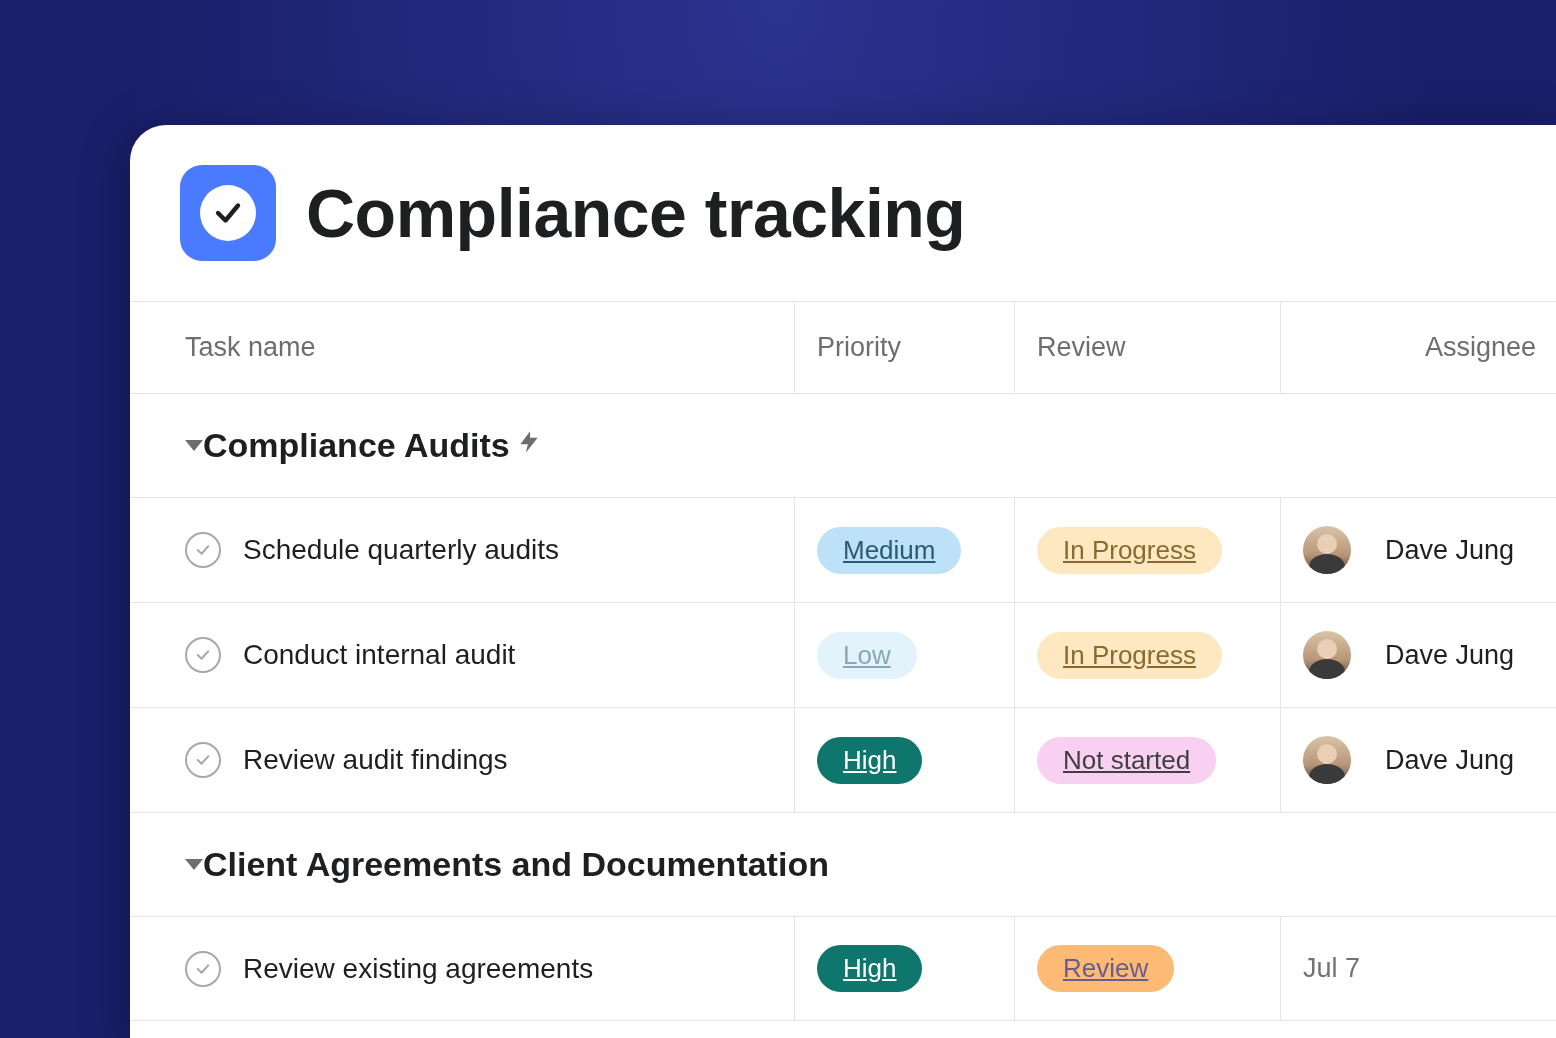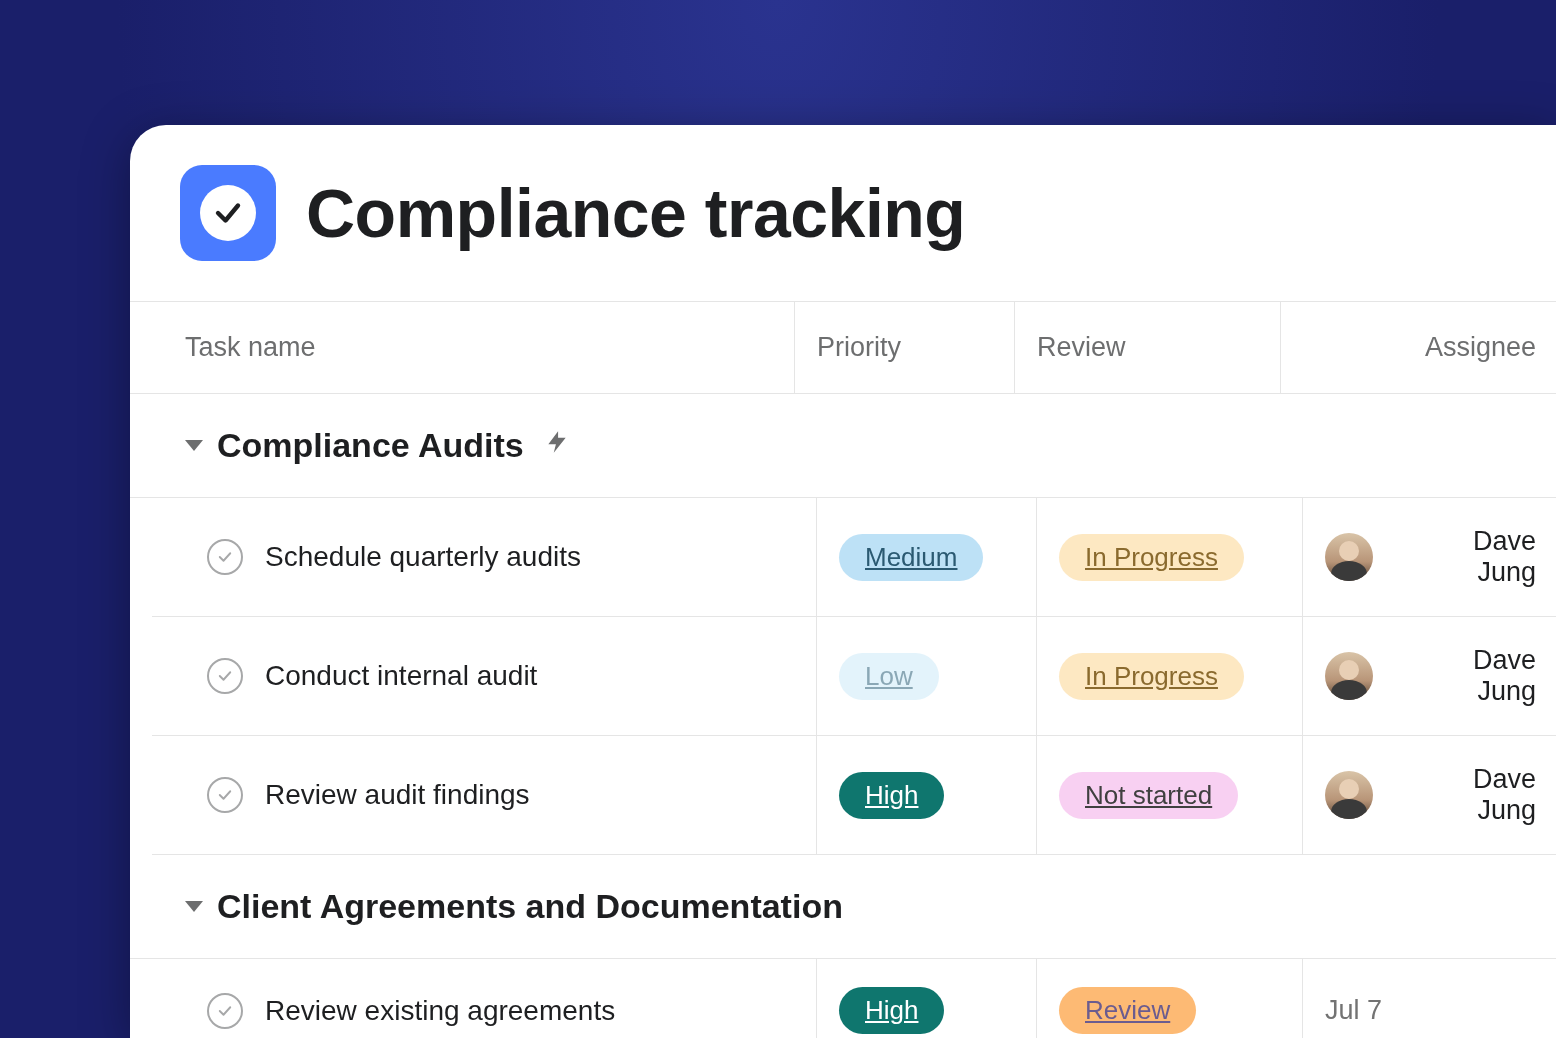--- a/index.html
+++ b/index.html
@@ -68,41 +68,39 @@
     border-right: 1px solid #e5e5e5;
   }
   .col-task { flex: 0 0 665px; padding-left: 55px; }
   .col-priority { flex: 0 0 220px; }
   .col-status { flex: 0 0 266px; }
   .col-assignee { flex: 1; border-right: none; text-align: right; }
 
   .section-header {
     display: flex;
     align-items: center;
-    gap: 14px;
     padding: 32px 0 32px 55px;
     border-bottom: 1px solid #e5e5e5;
     font-size: 34px;
     font-weight: 700;
     color: #1e1f21;
   }
   .caret {
     width: 0; height: 0;
     border-left: 9px solid transparent;
     border-right: 9px solid transparent;
     border-top: 11px solid #6d6e6f;
   }
   .bolt {
     color: #6d6e6f;
     margin-left: 6px;
   }
   .row {
     display: flex;
     border-bottom: 1px solid #e5e5e5;
-    margin-left: 22px;
   }
   .cell {
     padding: 28px 20px 28px 22px;
     border-right: 1px solid #e5e5e5;
     display: flex;
     align-items: center;
     font-size: 28px;
     color: #1e1f21;
   }
   .cell.col-task { padding-left: 55px; gap: 22px; }

